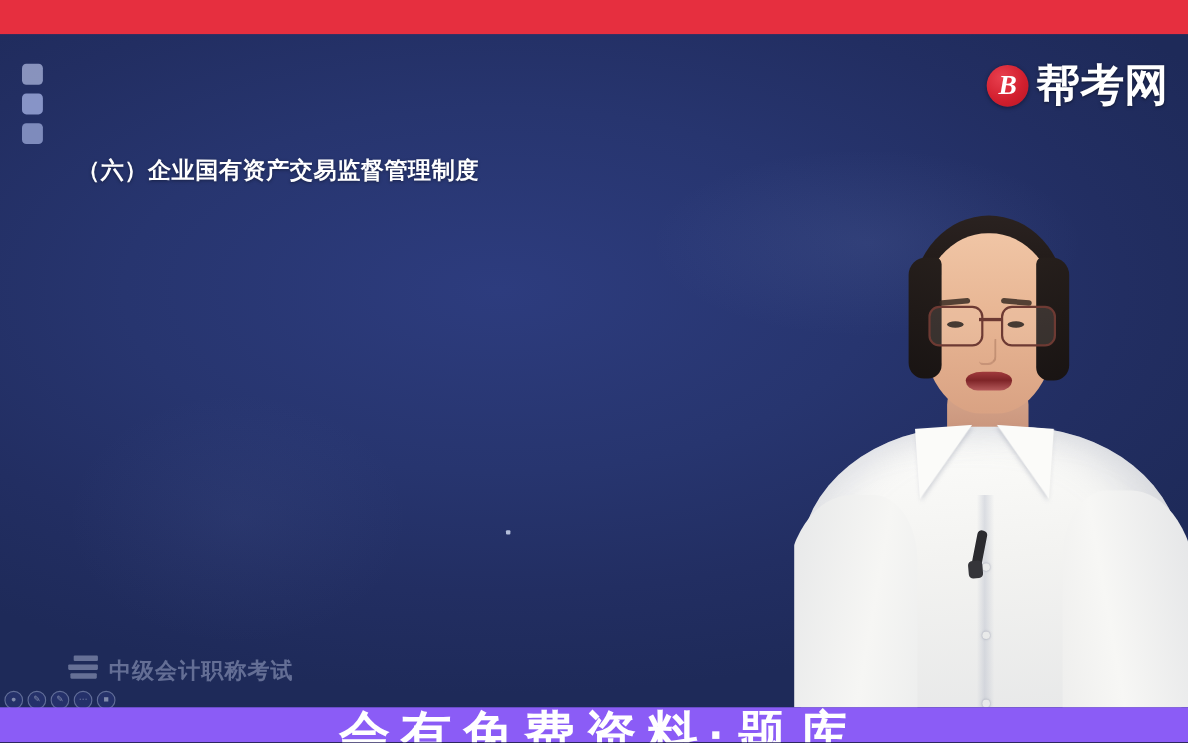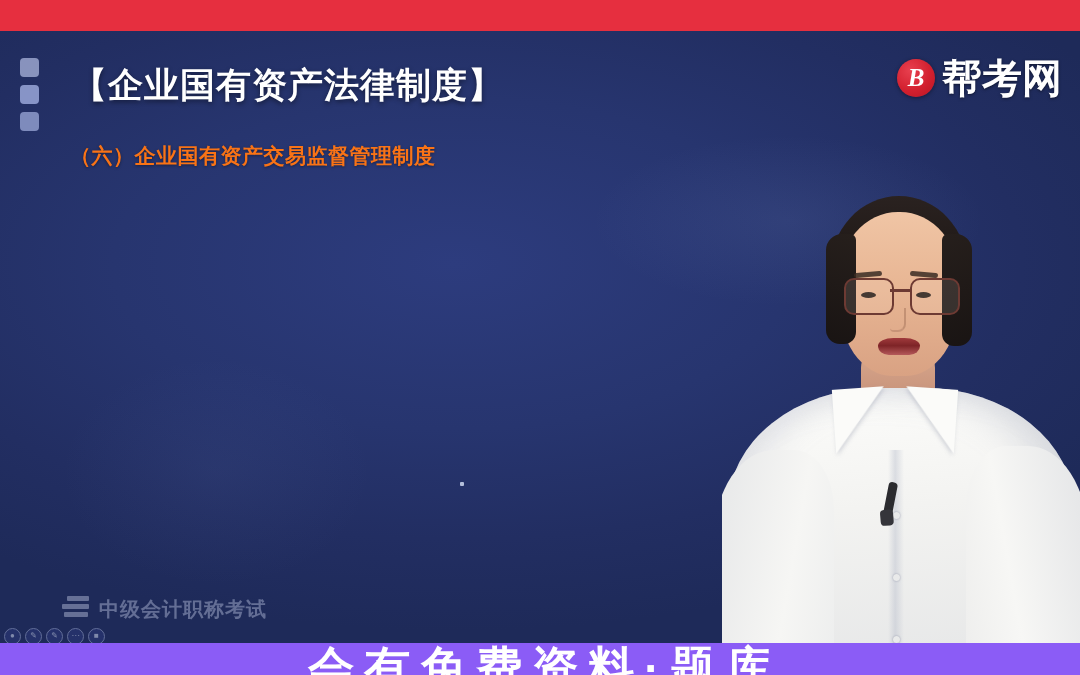--- a/index.html
+++ b/index.html
@@ -97,21 +97,21 @@
     font-size: 35px;
     font-weight: 700;
     letter-spacing: 1px;
     text-shadow: 0 2px 5px rgba(0,0,0,.45);
     white-space: nowrap;
   }
   .body-block {
     position: absolute;
     left: 66px; top: 140px;
     width: 680px;
-    color: #f97316;
+    color: #ffffff;
   }
   .sub-heading {
     font-size: 21px;
     font-weight: 700;
     letter-spacing: .5px;
     line-height: 1.5;
     margin: 0 0 9px 4px;
     text-shadow: 0 1px 3px rgba(0,0,0,.4);
   }
   .body-para {
@@ -408,21 +408,20 @@
   </div>
 
   <div class="bar-top"></div>
 
   <div class="deco-squares">
     <i></i>
     <i></i>
     <i></i>
   </div>
 
-  <div class="slide-title">【企业国有资产法律制度】</div>
 
   <div class="body-block">
     <p class="sub-heading">（六）企业国有资产交易监督管理制度</p>
   </div>
 
   <div class="logo">
     <div class="logo-badge">
       <span>B</span>
     </div>
     <div class="logo-text">帮考网</div>

